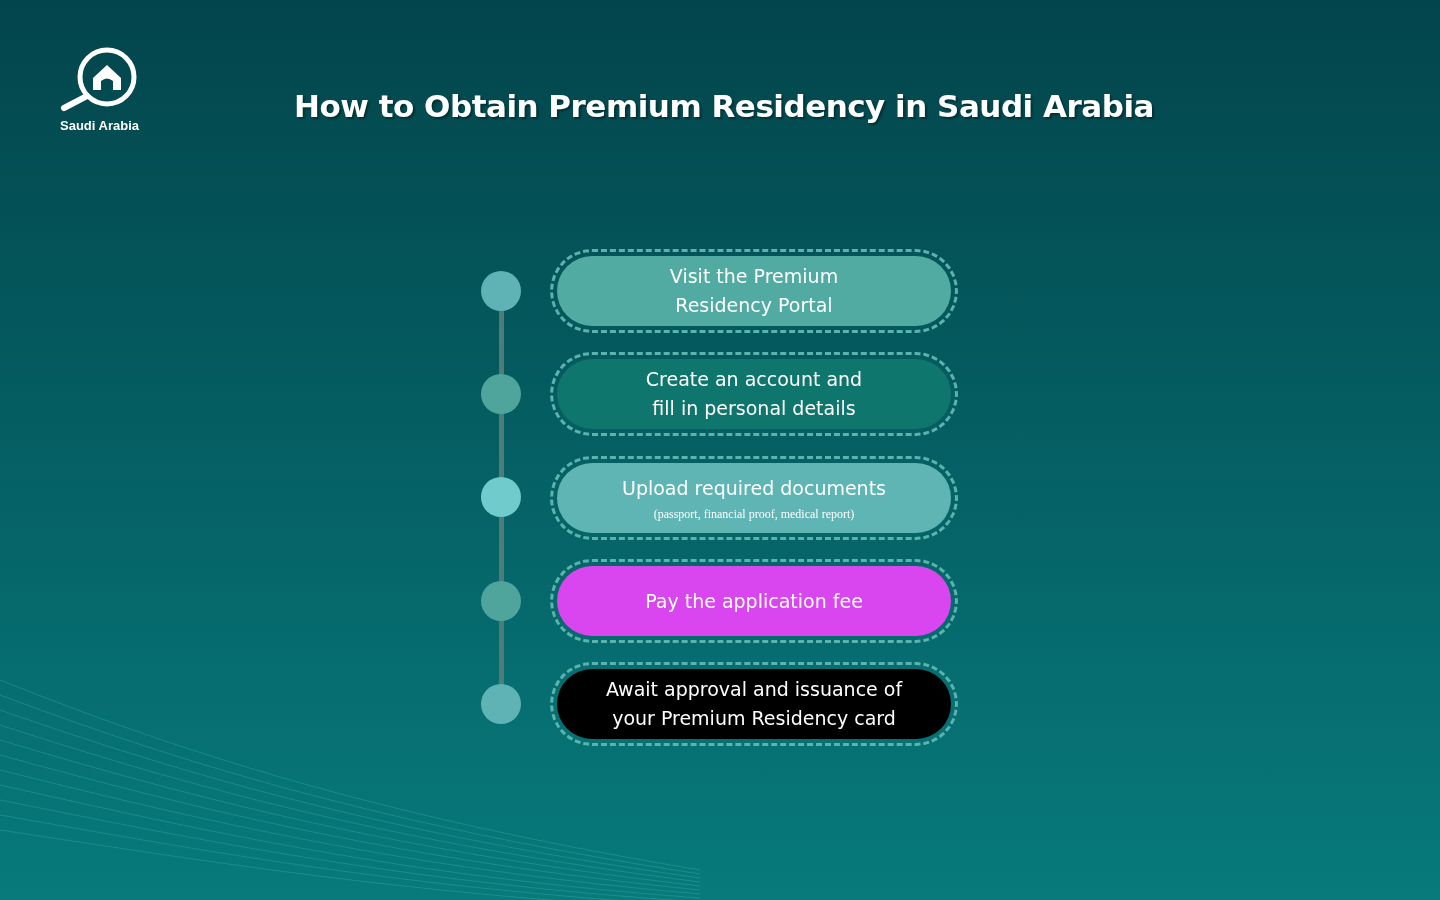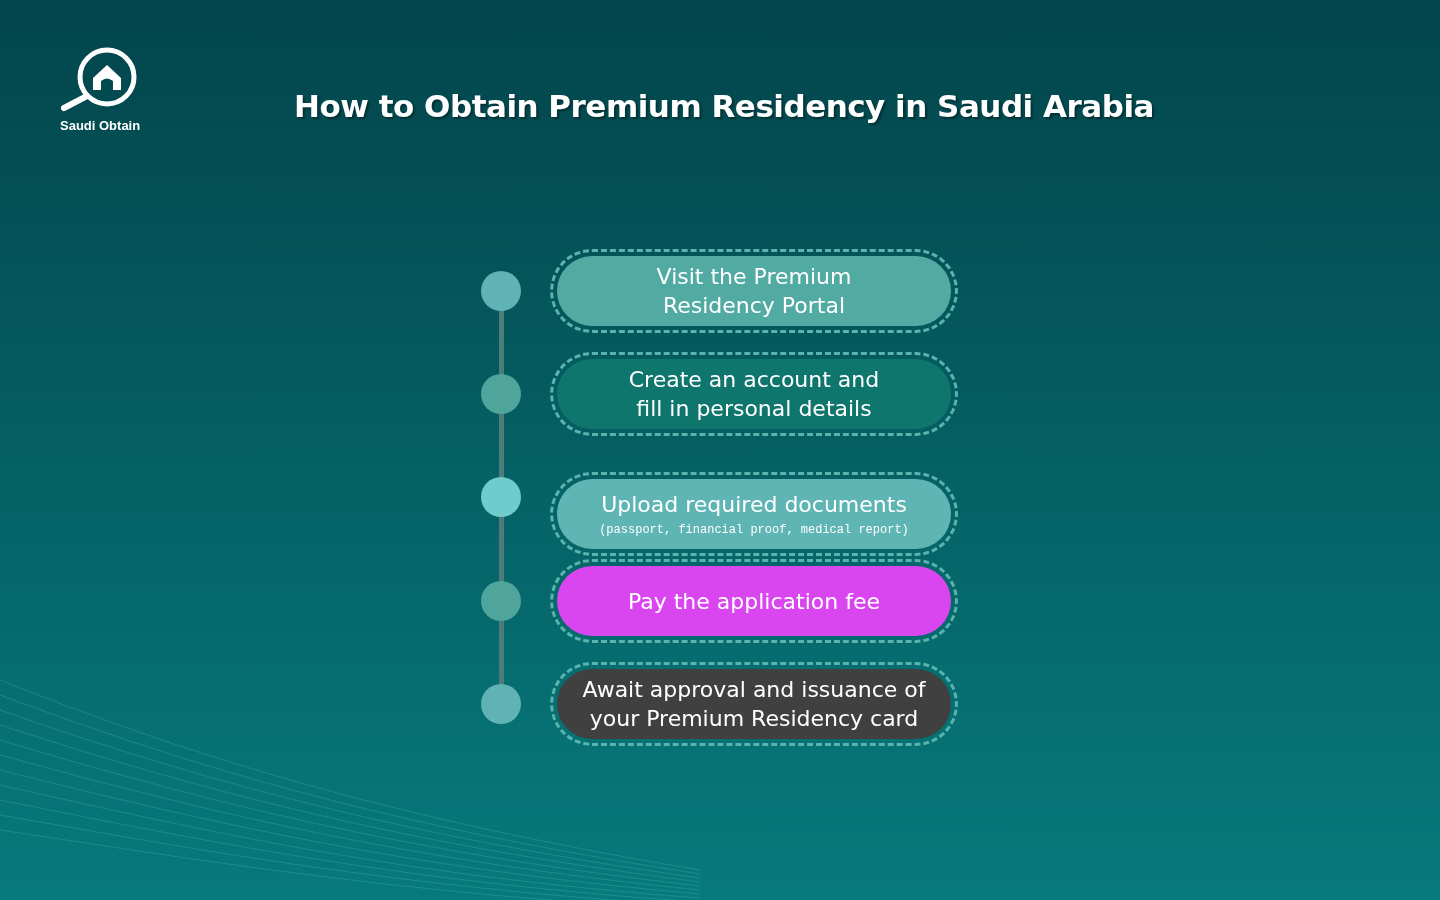--- a/index.html
+++ b/index.html
@@ -42,25 +42,25 @@
       position: absolute; left: 550px; width: 408px; height: 84px;
       border-radius: 42px; border: 3px dashed #5ab3ad;
       padding: 4px;
     }
     .step-inner {
       width: 100%; height: 100%; border-radius: 36px;
       display: flex; flex-direction: column; align-items: center; justify-content: center;
       text-align: center;
     }
     .step-title {
-      font-family: "DejaVu Sans", sans-serif; font-size: 22px; line-height: 29px;
+      font-family: "DejaVu Sans", sans-serif; font-size: 19px; line-height: 29px;
       color: #ffffff; font-weight: normal; white-space: pre-line;
     }
     .step-sub {
-      font-family: Liberation Mono, monospace; font-size: 12px; line-height: 18px;
+      font-family: Liberation Serif, serif; font-size: 12px; line-height: 18px;
       color: #ffffff; margin-top: 2px;
     }
   </style>
 </head>
 <body>
 
 <svg class="waves" viewBox="0 0 700 260" preserveAspectRatio="none">
   <g fill="none" stroke="#3fb3ad" stroke-width="1">
     <path d="M0 40 C 200 120, 400 180, 700 230"></path>
     <path d="M0 55 C 200 130, 400 188, 700 234"></path>
@@ -75,21 +75,21 @@
     <path d="M0 190 C 200 220, 400 254, 700 270"></path>
   </g>
 </svg>
 
 <div class="logo">
   <svg width="84" height="66" viewBox="0 0 84 66">
     <circle cx="49" cy="31" r="27" fill="none" stroke="#ffffff" stroke-width="5"></circle>
     <line x1="29" y1="50" x2="6" y2="62" stroke="#ffffff" stroke-width="6" stroke-linecap="round"></line>
     <path d="M35 32 L49 19 L63 32 L63 44 L55 44 L55 35 Q49 30 43 35 L43 44 L35 44 Z" fill="#ffffff"></path>
   </svg>
-  <div class="logo-text">Saudi Obtain</div>
+  <div class="logo-text">Saudi Arabia</div>
 </div>
 
 <h1 class="title"><span>How to Obtain Premium Residency in Saudi Arabia</span></h1>
 
 <div class="timeline"></div>
 
 <div class="dot" style="top:271px; background:#5fb3b5;"></div>
 <div class="dot" style="top:374px; background:#4fa59c;"></div>
 <div class="dot" style="top:477px; background:#6fcbcc;"></div>
 <div class="dot" style="top:581px; background:#4fa59c;"></div>
@@ -102,31 +102,31 @@
   </div>
 </div>
 
 <div class="step" style="top:352px;">
   <div class="step-inner" style="background:#0f766e;">
     <div class="step-title">Create an account and
 fill in personal details</div>
   </div>
 </div>
 
-<div class="step" style="top:472px;">
+<div class="step" style="top:456px;">
   <div class="step-inner" style="background:#5fb4b4;">
     <div class="step-title">Upload required documents</div>
     <div class="step-sub">(passport, financial proof, medical report)</div>
   </div>
 </div>
 
 <div class="step" style="top:559px;">
   <div class="step-inner" style="background:#d946ef;">
     <div class="step-title">Pay the application fee</div>
   </div>
 </div>
 
 <div class="step" style="top:662px;">
-  <div class="step-inner" style="background:#404040;">
+  <div class="step-inner" style="background:#000000;">
     <div class="step-title">Await approval and issuance of
 your Premium Residency card</div>
   </div>
 </div>
 
 </body></html>

